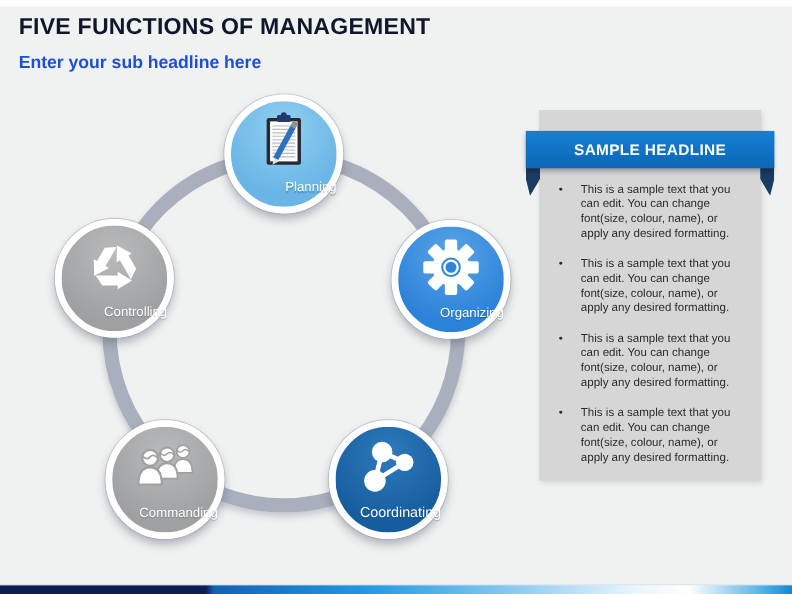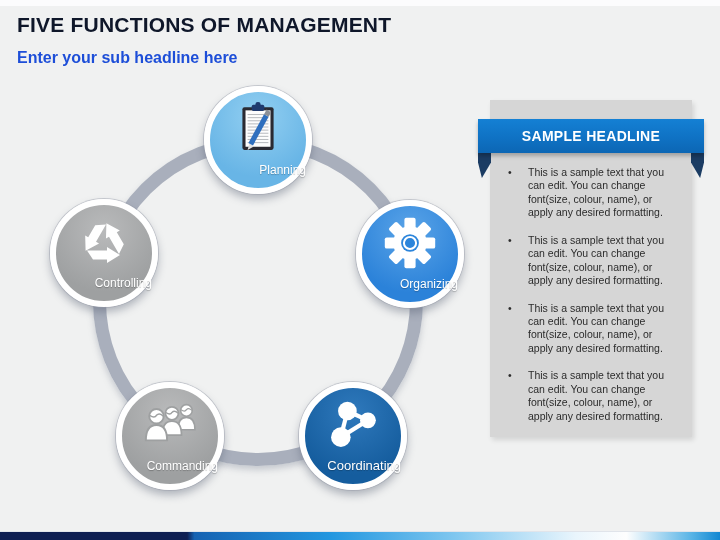--- a/index.html
+++ b/index.html
@@ -29,21 +29,21 @@
   }
   .node .icon{position:absolute;left:0;top:9px;width:100%;text-align:center;}
   .node .label{
     position:absolute;bottom:11px;left:0;width:100%;text-align:right;
     color:#ffffff;font-weight:400;font-size:12px;text-shadow:0 1px 1px rgba(0,0,0,.25);
   }
   .node-planning   {left:204px;top:86px; background:radial-gradient(circle at 50% 26%,#92CFF1 0%,#68B5E6 70%);}
   .node-controlling{left:356px;top:200px;background:radial-gradient(circle at 50% 26%,#5AA4E8 0%,#2B82D9 72%);}
   .node-coordinating{left:299px;top:382px;background:radial-gradient(circle at 50% 26%,#2F79BC 0%,#155D9E 72%);}
   .node-coordinating .label{font-size:13px;}
-  .node-commanding {left:116px;top:382px;background:radial-gradient(circle at 50% 26%,#B9BABB 0%,#9EA0A1 72%);}
+  .node-commanding {left:96px;top:382px;background:radial-gradient(circle at 50% 26%,#B9BABB 0%,#9EA0A1 72%);}
   .node-organizing {left:50px; top:199px;background:radial-gradient(circle at 50% 26%,#B9BABB 0%,#9EA0A1 72%);}
 
   
   .panel-box{
     position:absolute;left:490px;top:100px;width:202px;height:337px;
     background:#D6D6D6;box-shadow:2px 3px 5px rgba(0,0,0,.12);
   }
   .ribbon{
     position:absolute;left:478px;top:119px;width:226px;height:34px;
     background:linear-gradient(180deg,#1480D4 0%,#0F72C4 55%,#0C66B4 100%);

